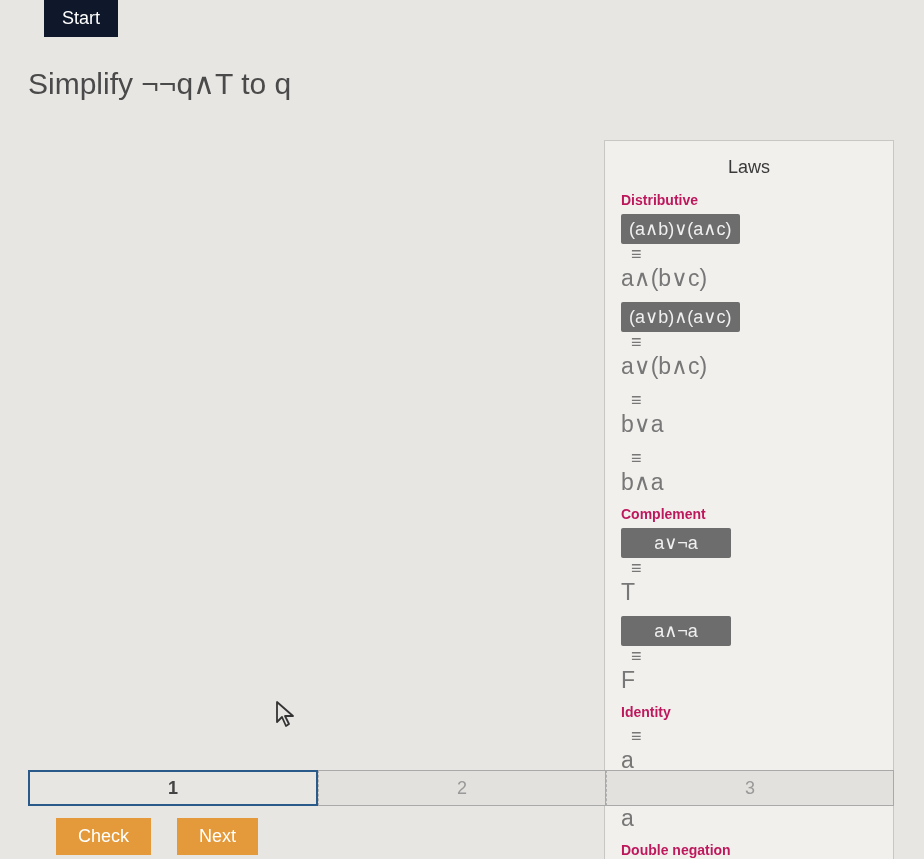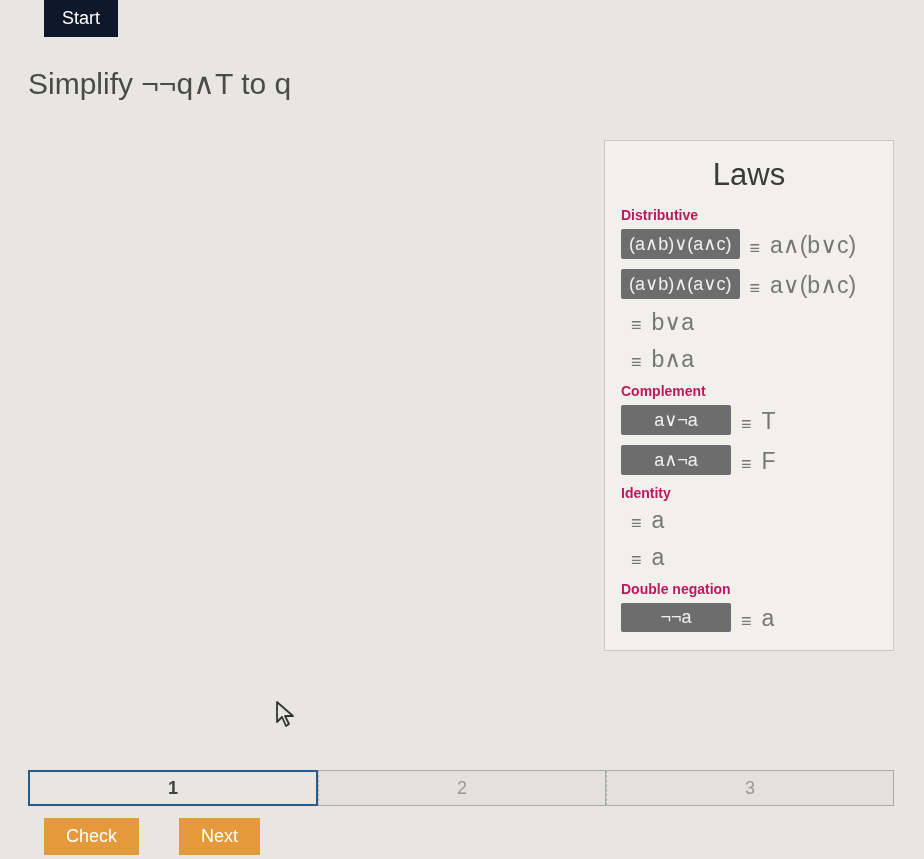--- a/index.html
+++ b/index.html
@@ -35,35 +35,36 @@
       position: absolute;
       top: 140px;
       right: 30px;
       width: 290px;
       background: #f2f0ed;
       border: 1px solid #c9c7c4;
       padding: 16px 16px 8px 16px;
     }
     .laws-title {
       text-align: center;
-      font-size: 31px;
+      font-size: 18px;
       color: #3a3a3a;
       margin-bottom: 14px;
       font-weight: 400;
     }
     .law-group-title {
       font-size: 14px;
       font-weight: bold;
       color: #be185d;
       margin: 8px 0 6px 0;
     }
     .law-row {
       display: flex;
-      align-items: flex-end;
+      align-items: flex-start;
       margin-bottom: 10px;
+      flex-direction: column;
     }
     .law-lhs {
       background: #6d6d6d;
       color: #f0f0f0;
       padding: 4px 8px;
       font-size: 18px;
       min-width: 110px;
       text-align: center;
       border: none;
       cursor: pointer;
@@ -106,23 +107,23 @@
     }
     .step-cell + .step-cell { border-left: 1px dashed #b0b0b0; }
     .step-cell.active {
       border: 2px solid #2a5a8a;
       background: #e8e6e3;
     }
     .step-cell.dim { color: #999; font-weight: normal; }
     .bottom-buttons {
       position: absolute;
       top: 818px;
-      left: 44px;
-      display: flex;
-      gap: 40px;
+      left: 56px;
+      display: flex;
+      gap: 26px;
     }
     .action-btn {
       background: #e49a3a;
       color: #fff;
       border: none;
       padding: 8px 22px;
       font-size: 18px;
       cursor: pointer;
     }
   </style>

